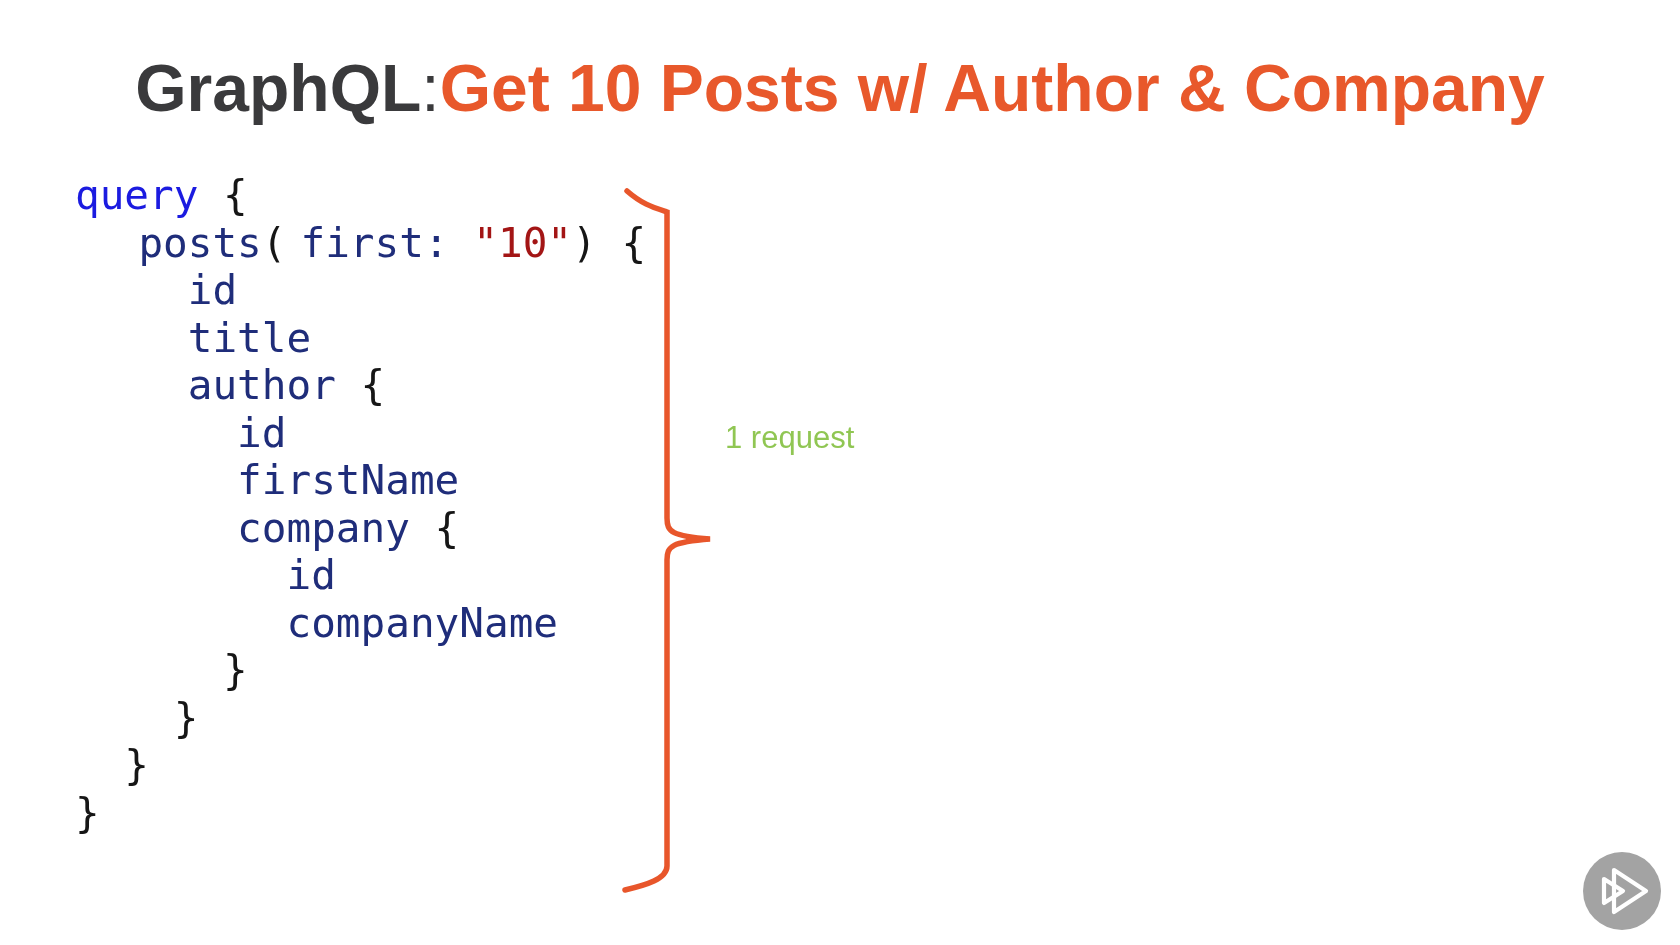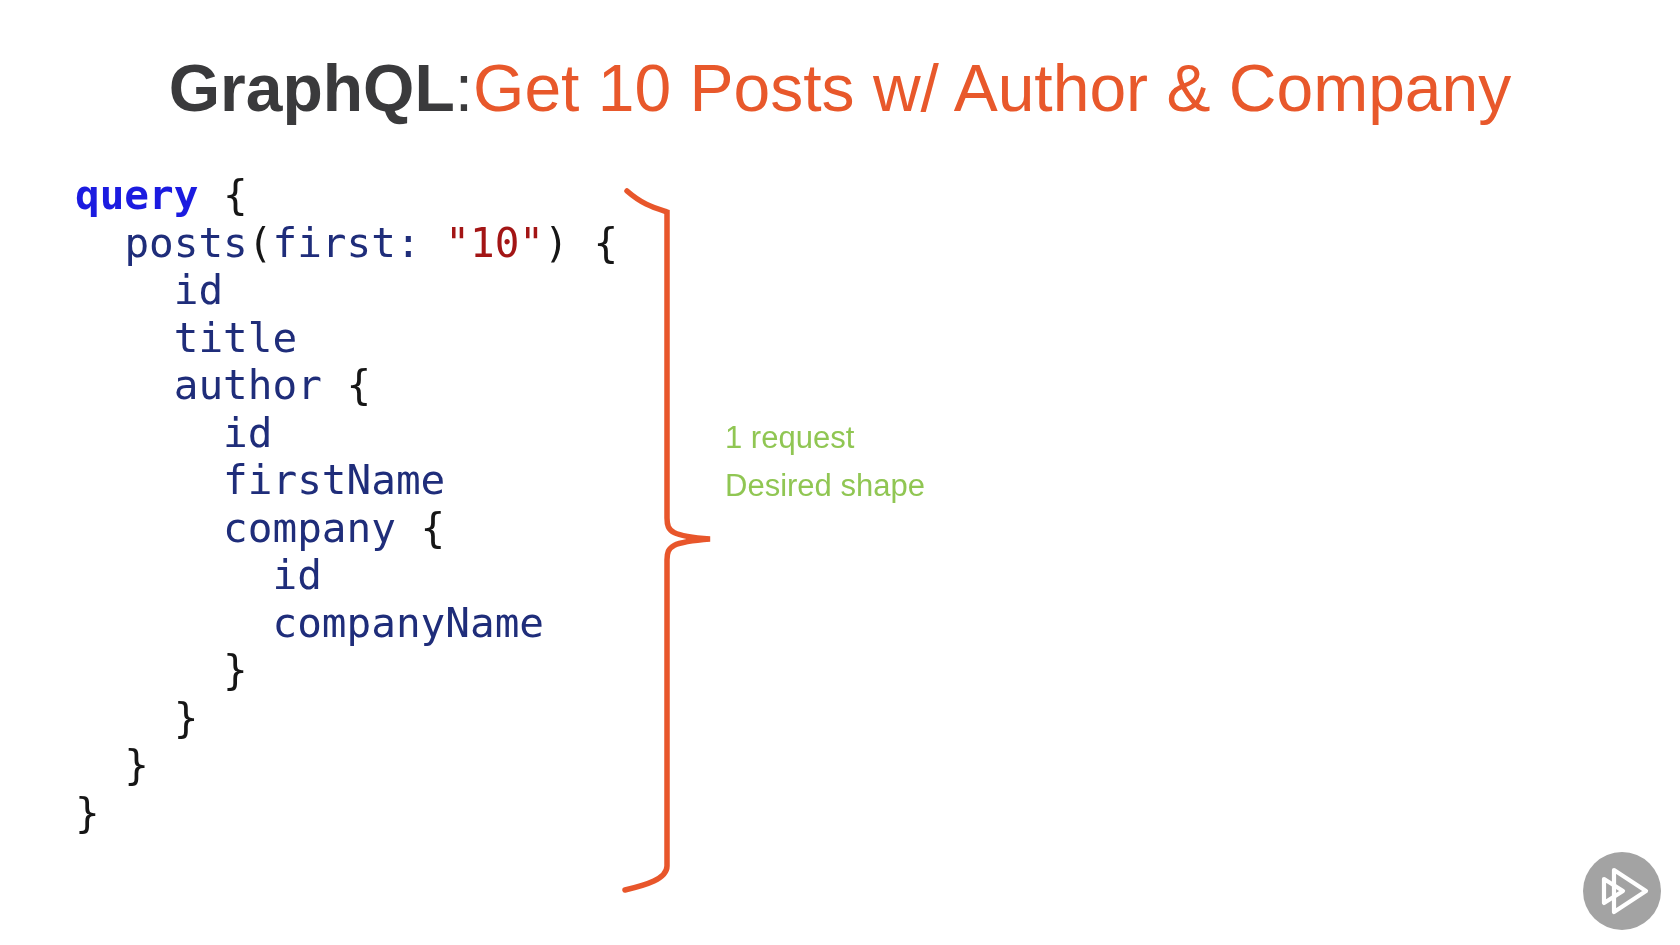--- a/index.html
+++ b/index.html
@@ -30,34 +30,34 @@
   .t-product {
     color: var(--title-gray, #3a3a3c);
     font-weight: 700;
   }
   .t-sep {
     color: var(--title-gray, #3a3a3c);
     font-weight: 400;
   }
   .t-rest {
     color: var(--accent-orange, #e8582b);
-    font-weight: 400;
+    font-weight: 700;
   }
   
   .code {
     position: absolute;
     left: 75px;
     top: 172px;
     font-family: "DejaVu Sans Mono", "Liberation Mono", monospace;
     font-size: 41px;
     white-space: pre;
   }
   .code-line { line-height: 47.5px; height: 47.5px; }
-  .tok-keyword { color: var(--keyword-blue, #1b1be0); font-weight: bold; }
-  .tok-field   { color: var(--field-navy, #1f2d7a); }
+  .tok-keyword { color: var(--keyword-blue, #1b1be0); }
+  .tok-field   { color: var(--field-navy, #1f2d7a); margin-left: 14px; }
   .tok-string  { color: var(--string-red, #a31515); }
   .tok-plain   { color: var(--code-black, #161616); }
   
   .brace {
     position: absolute;
     left: 580px;
     top: 178px;
     width: 160px;
     height: 730px;
   }
@@ -99,21 +99,20 @@
              C 62 26, 72 29, 87 34
              L 87 340
              C 87 354, 92 358, 130 361
              C 92 364, 87 368, 87 382
              L 87 688
              C 87 701, 66 707, 45 712" stroke="#e8562b" stroke-width="5.5" fill="none" stroke-linecap="round" stroke-linejoin="miter"></path>
   </svg>
 
   <div class="annotations" id="annotations">
       <div class="annotation-item">1 request</div>
-      <div class="annotation-item">Desired shape</div>
     </div>
 
   <button class="play">
     <svg viewBox="0 0 78 78" xmlns="http://www.w3.org/2000/svg">
       <path d="M 31 18 L 63 39 L 31 60 Z" stroke="#ffffff" stroke-width="4.2" fill="none" stroke-linejoin="round"></path>
       <path d="M 21 27 L 40 39 L 21 51 Z" stroke="#ffffff" stroke-width="4.2" fill="none" stroke-linejoin="round"></path>
     </svg>
   </button>
 
 </div>

